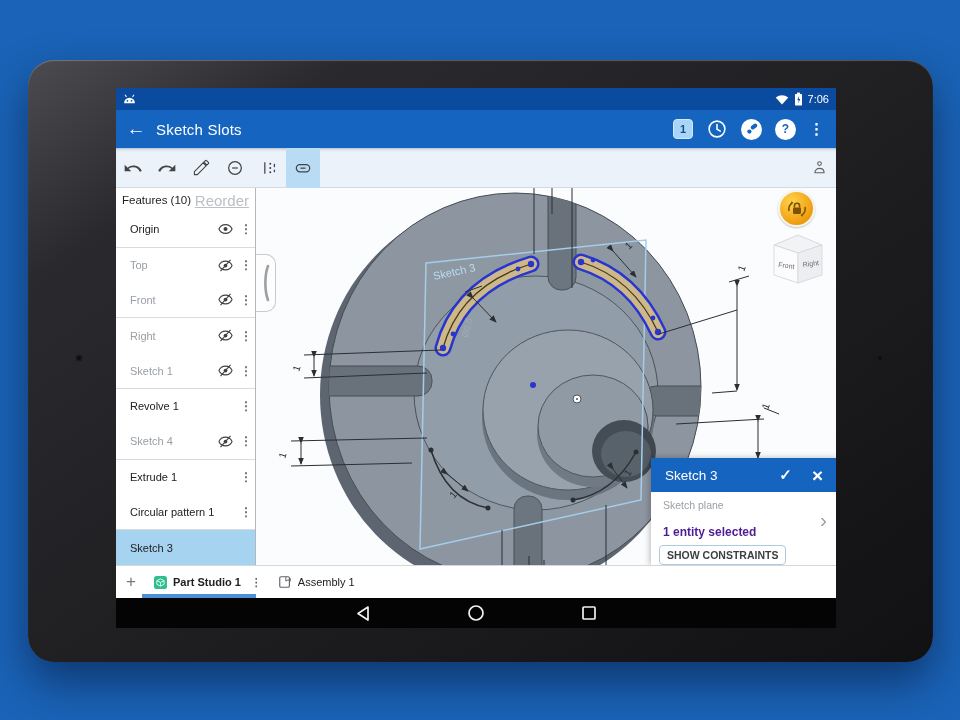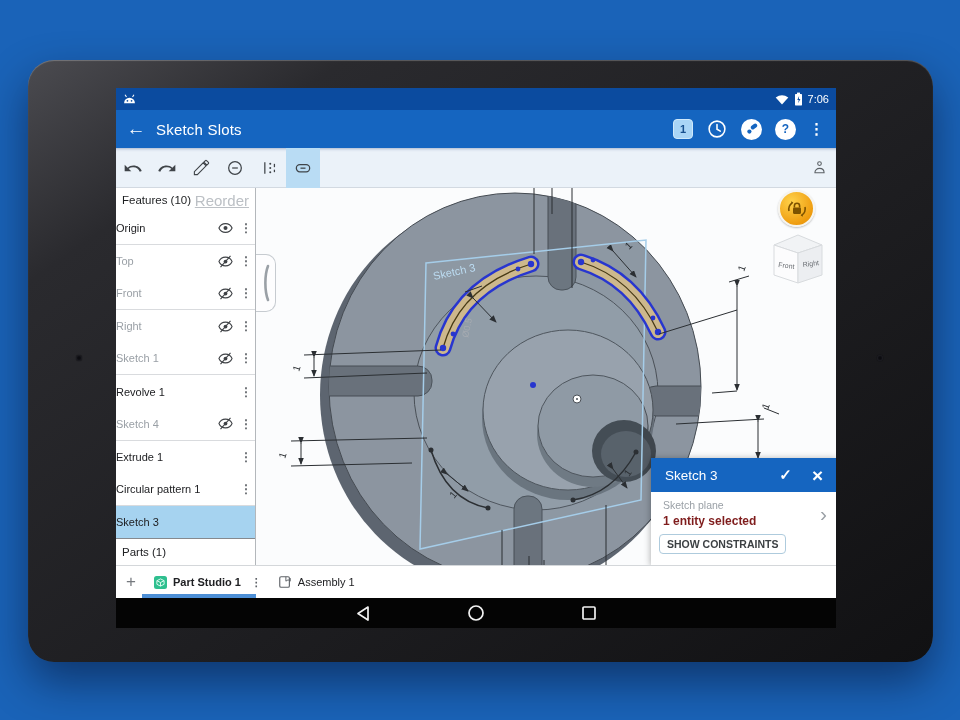--- a/index.html
+++ b/index.html
@@ -36,21 +36,21 @@
   .tool-spacer{flex:1;}
   
   .main{position:absolute;left:0;top:100px;width:720px;height:410px;background:#fbfcfd;}
   .canvas{position:absolute;left:0;top:0;}
   
   .features{position:absolute;left:0;top:0;width:140px;height:377px;background:#fff;border-right:1px solid #b3b7bb;
             display:flex;flex-direction:column;font-size:11px;color:#202124;}
   .fp-header{height:22px;flex:none;display:flex;align-items:center;padding:12px 6px;}
   .fp-header .hdr{font-size:11.5px;color:#1d1f21;}
   .fp-header .reorder{margin-left:auto;color:#bcc0c5;font-size:15px;text-decoration:underline;}
-  .frow{flex:1;display:flex;align-items:center;min-height:0;}
+  .frow{flex:1;display:flex;align-items:center;padding-left:14px;min-height:0;}
   .frow.sep{border-bottom:1px solid #d9dbde;}
   .frow .lbl{flex:1;white-space:nowrap;overflow:hidden;}
   .frow.dim .lbl{color:#9aa0a6;}
   .frow.selected{background:#a6d3f0;}
   .eye-btn{width:24px;display:flex;justify-content:center;}
   .dots-btn{width:18px;text-align:center;color:#5f6368;font-size:12px;font-weight:bold;}
   .parts-row{height:27px;flex:none;display:flex;align-items:center;padding-left:6px;border-top:1px solid #85898e;font-size:11.5px;}
   
   .handle{position:absolute;left:140px;top:66px;width:20px;height:58px;background:#fdfdfe;border:1px solid #c6cbd0;border-left:none;
           border-radius:0 10px 10px 0;display:flex;align-items:center;justify-content:center;}
@@ -61,21 +61,21 @@
   .viewcube{position:absolute;left:650px;top:42px;width:64px;height:56px;}
   
   .dialog{position:absolute;left:535px;top:270px;width:186px;height:107px;background:#fff;box-shadow:0 1px 7px rgba(0,0,0,.35);}
   .dlg-head{height:34px;background:#1565c0;color:#fff;display:flex;align-items:center;padding:0 14px;}
   .dlg-title{font-size:13.5px;flex:1;}
   .dlg-check{font-size:15px;font-weight:bold;margin-right:20px;}
   .dlg-close{font-size:19px;font-weight:bold;line-height:1;}
   .dlg-body{display:flex;align-items:center;padding:7px 8px 0 12px;}
   .dlg-field{flex:1;}
   .dlg-field .flabel{font-size:10.5px;color:#9aa0a6;}
-  .dlg-field .fvalue{font-size:12px;font-weight:bold;color:#7f1d1d;margin-top:3px;}
+  .dlg-field .fvalue{font-size:12px;font-weight:bold;color:#4c1d95;margin-top:14px;}
   .dlg-chevron{color:#9aa0a6;font-size:21px;line-height:1;padding-right:2px;}
   .dlg-btn{display:inline-block;margin:6px 8px 0 8px;padding:3px 7px;border:1px solid #aecbdd;border-radius:4px;
            font-size:10.5px;font-weight:bold;color:#3c4043;background:#fff;}
   
   .tabbar{position:absolute;left:0;top:377px;width:720px;height:33px;background:#fff;border-top:1px solid #d4d7da;
           display:flex;align-items:center;}
   .tb-plus{width:30px;text-align:center;color:#75797e;font-size:17px;}
   .tab{display:flex;align-items:center;gap:6px;height:100%;position:relative;padding:0 8px;}
   .tab .tlabel{font-size:11px;color:#202124;}
   .tab.active .tlabel{font-weight:bold;}
@@ -419,23 +419,20 @@
 
           <div class="frow sep">
             <span class="lbl">Circular pattern 1</span>
             <span class="dots-btn">⋮</span>
           </div>
 
           <div class="frow selected">
             <span class="lbl">Sketch 3</span>
           </div>
 
-          <div class="parts-row">
-            <span>Parts (1)</span>
-          </div>
         </div>
 
         <div class="handle">
           <svg width="10" height="44" viewBox="0 0 10 44">
             <path d="M7,5 C3.5,14 3.5,30 7,39" fill="none" stroke="#9aa0a6" stroke-width="2.6" stroke-linecap="round"></path>
           </svg>
         </div>
 
         <div class="dialog">
           <div class="dlg-head">

